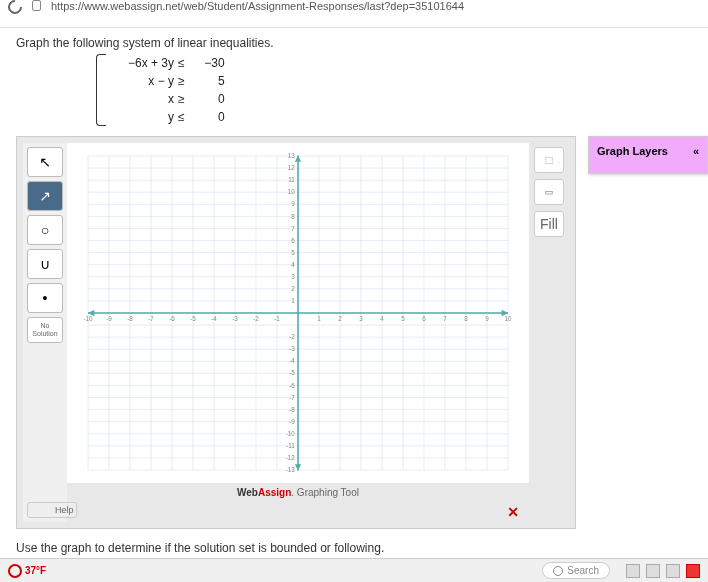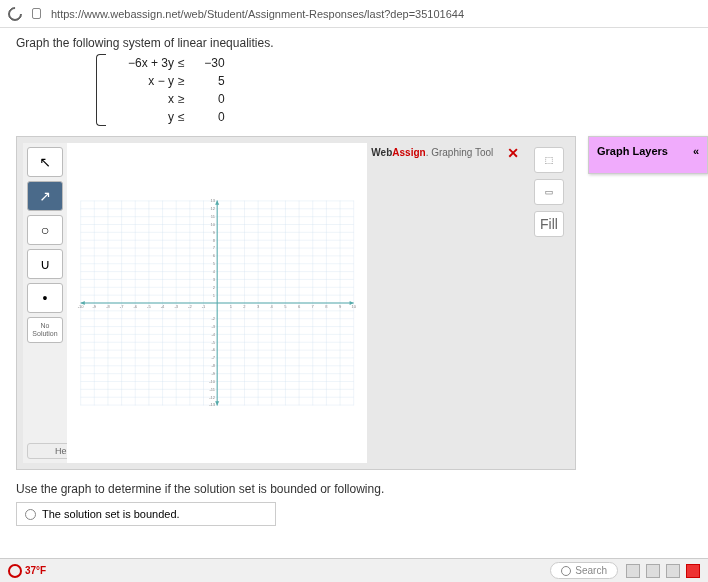--- a/index.html
+++ b/index.html
@@ -1,17 +1,17 @@
 <!DOCTYPE html>
 <html><head>
 <meta charset="utf-8">
 <style>
 *{box-sizing:border-box;margin:0;padding:0;font-family:Arial,Helvetica,sans-serif}
 body{background:#f5f5f5;width:708px;height:582px;overflow:hidden;position:relative}
-.browser-bar{height:28px;background:#fff;border-bottom:1px solid #ddd;display:flex;align-items:center;padding:0 8px;gap:10px}
+.browser-bar{height:28px;background:#fff;border-bottom:1px solid #ddd;display:flex;padding:0 8px;gap:10px}
 .refresh-icon{width:14px;height:14px;border:2px solid #666;border-radius:50%;border-top-color:transparent;transform:rotate(45deg)}
 .lock-icon{width:9px;height:11px;border:1.5px solid #888;border-radius:2px;position:relative}
 .url{font-size:11px;color:#555}
 .content{padding:8px 16px;background:#fff;height:calc(100% - 52px);position:relative}
 .instruction{font-size:12px;color:#333;margin-bottom:4px}
 .equations{font-size:12px;color:#222;margin-left:80px;margin-bottom:10px;line-height:1.5;position:relative;padding-left:12px}
 .brace{position:absolute;left:0;top:0;bottom:0;width:10px;border-left:1.5px solid #333;border-top:1.5px solid #333;border-bottom:1.5px solid #333;border-radius:4px 0 0 4px}
 .eq-row{display:flex}
 .eq-left{width:70px;text-align:right;padding-right:4px}
 .eq-right{width:40px;text-align:right}
@@ -29,21 +29,21 @@
 .footer-label{text-align:center;font-size:10px;color:#666;padding:4px}
 .footer-label b{color:#333}.footer-label .a{color:#c00}
 .close-x{text-align:right;padding:2px 10px;color:#c00;font-weight:bold;font-size:14px;cursor:pointer}
 .layers-panel{position:absolute;left:572px;top:0;width:120px;background:#f0abfc;border:1px solid #ccc;padding:8px;font-size:10px;box-shadow:1px 1px 3px rgba(0,0,0,.2)}
 .layers-title{font-weight:bold;font-size:11px;margin-bottom:8px;display:flex;justify-content:space-between}
 .layers-text{color:#555;line-height:1.4}
 .question2{font-size:12px;color:#333;margin-top:12px}
 .options{border:1px solid #ccc;margin-top:6px;width:260px;font-size:11px}
 .opt-row{padding:5px 8px;display:flex;align-items:center;gap:6px}
 .radio{width:11px;height:11px;border:1px solid #888;border-radius:50%;display:inline-flex;align-items:center;justify-content:center}
-.taskbar{position:absolute;bottom:0;left:0;right:0;height:24px;background:#f0f0f0;border-top:1px solid #ccc;display:flex;align-items:center;padding:0 8px;gap:0;font-size:10px}
+.taskbar{position:absolute;bottom:0;left:0;right:0;height:24px;background:#f0f0f0;border-top:1px solid #ccc;display:flex;align-items:center;padding:0 8px;gap:8px;font-size:10px}
 .weather{color:#c00;font-weight:bold;display:flex;align-items:center;gap:3px}
 .weather::before{content:"";width:10px;height:10px;border:2px solid #c00;border-radius:50%}
 .search-box{margin-left:auto;background:#fff;border:1px solid #ccc;border-radius:10px;padding:2px 10px;color:#888;display:flex;align-items:center;gap:4px}
 .search-box::before{content:"";width:8px;height:8px;border:1.5px solid #888;border-radius:50%}
 .tray{display:flex;gap:6px;margin-left:8px}
 .tray span{width:14px;height:14px;background:#ddd;border:1px solid #aaa}
 .tray .red{background:#e33;border-color:#c00}
 .graph-container{position:relative}
 </style>
 </head>
@@ -90,21 +90,21 @@
         <div class="tool-btn">○</div>
         <div class="tool-btn">∪</div>
         <div class="tool-btn">•</div>
         <div class="tool-btn tool-no-sol">No Solution</div>
         <div style="flex:1"></div>
         <div class="help-btn">
             <span>Help</span>
           </div>
       </div>
 
-      <div style="flex:1;display:flex;flex-direction:row">
+      <div style="flex:1;display:flex;flex-direction:column">
         <div class="grid-wrap">
           <svg class="grid-svg" viewBox="0 0 440 320">
             <g stroke="#cde" stroke-width="0.5">
               
             </g>
             <g id="gridlines">
                 <line x1="20" y1="10" x2="20" y2="310" stroke="#cde" stroke-width="0.5"></line>
                 <line x1="40" y1="10" x2="40" y2="310" stroke="#cde" stroke-width="0.5"></line>
                 <line x1="60" y1="10" x2="60" y2="310" stroke="#cde" stroke-width="0.5"></line>
                 <line x1="80" y1="10" x2="80" y2="310" stroke="#cde" stroke-width="0.5"></line>

